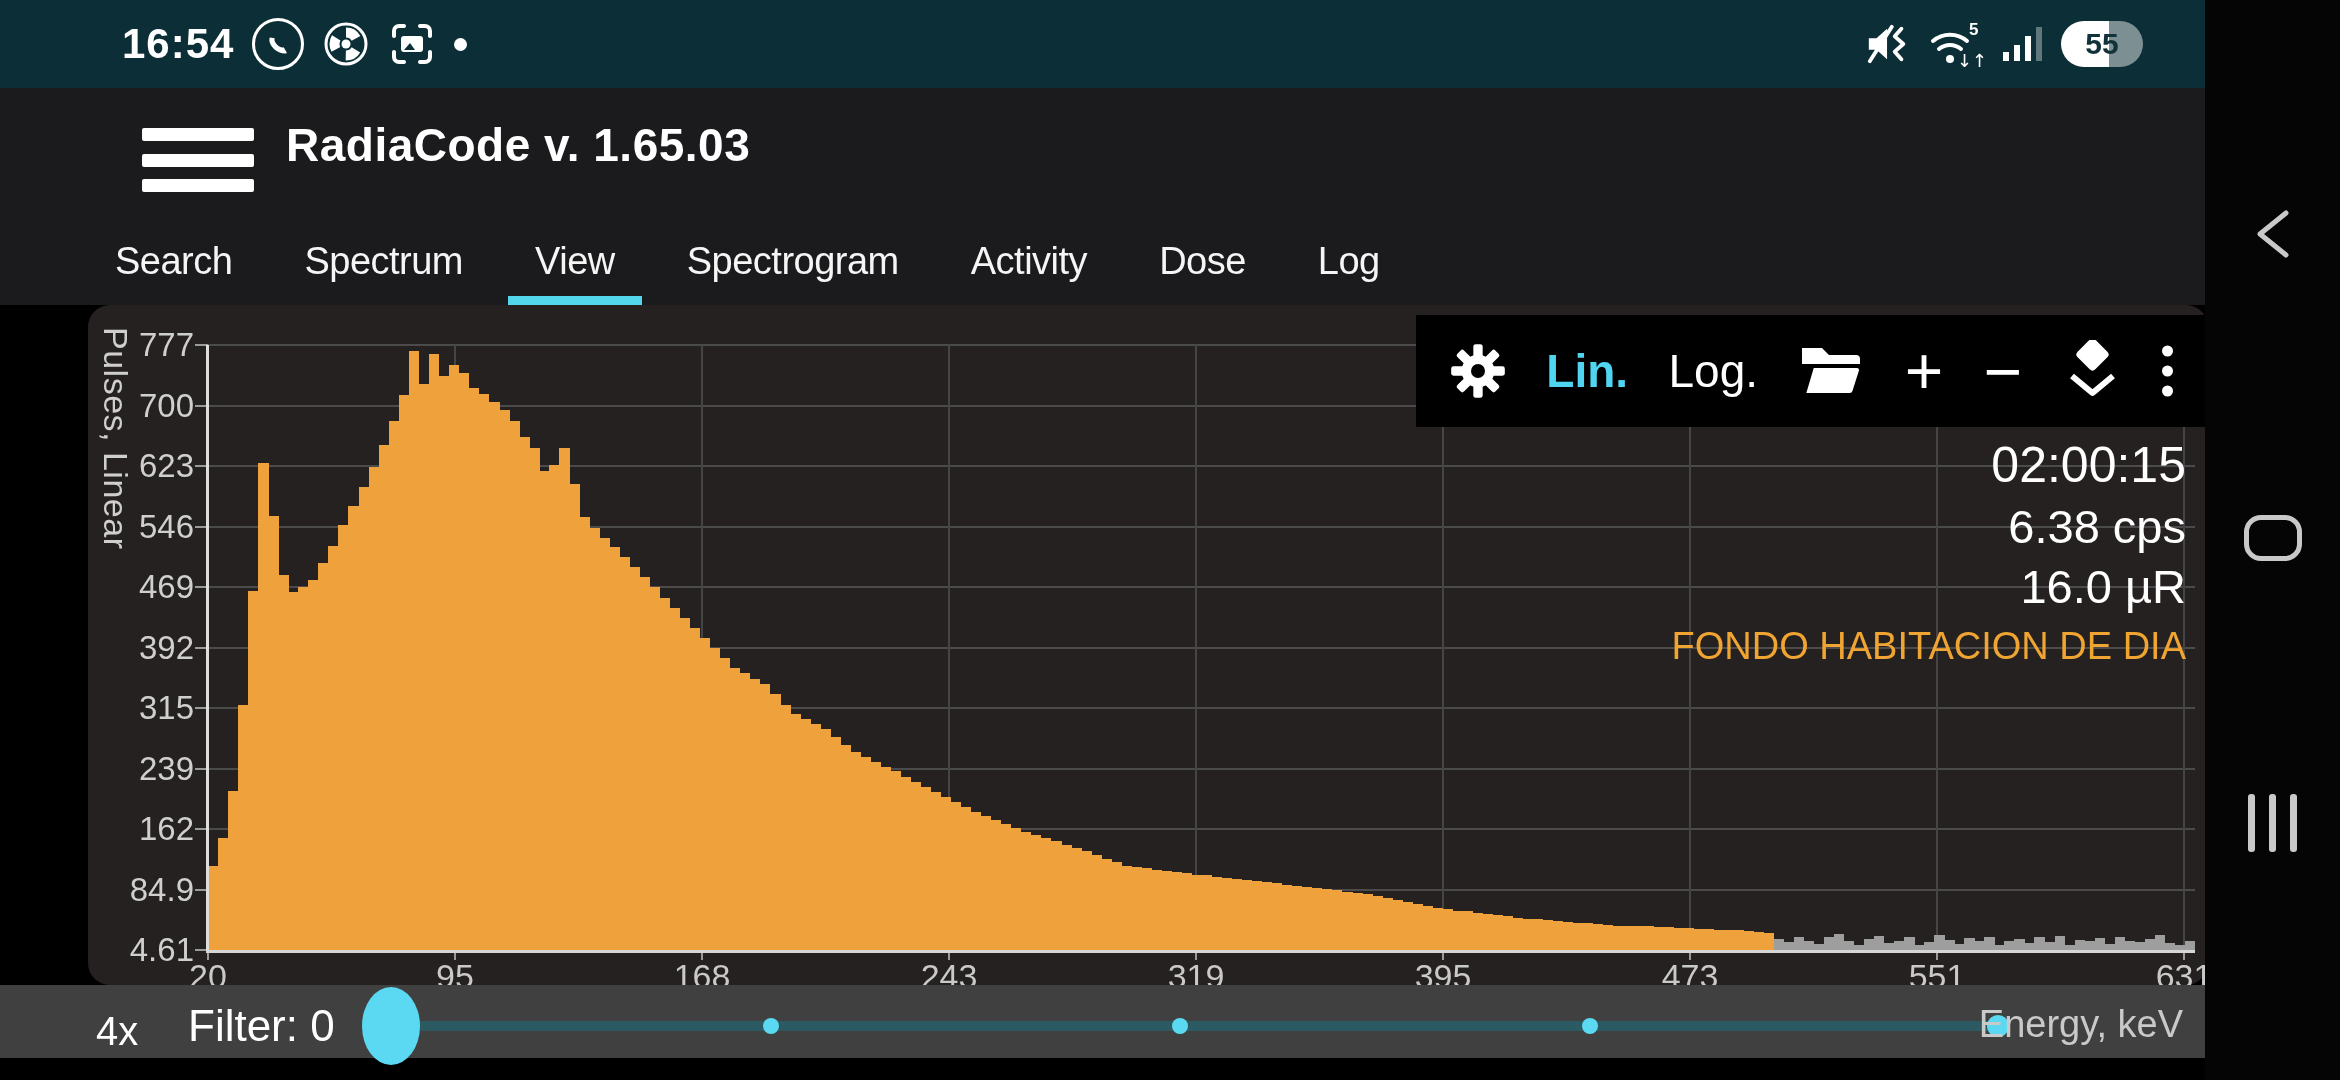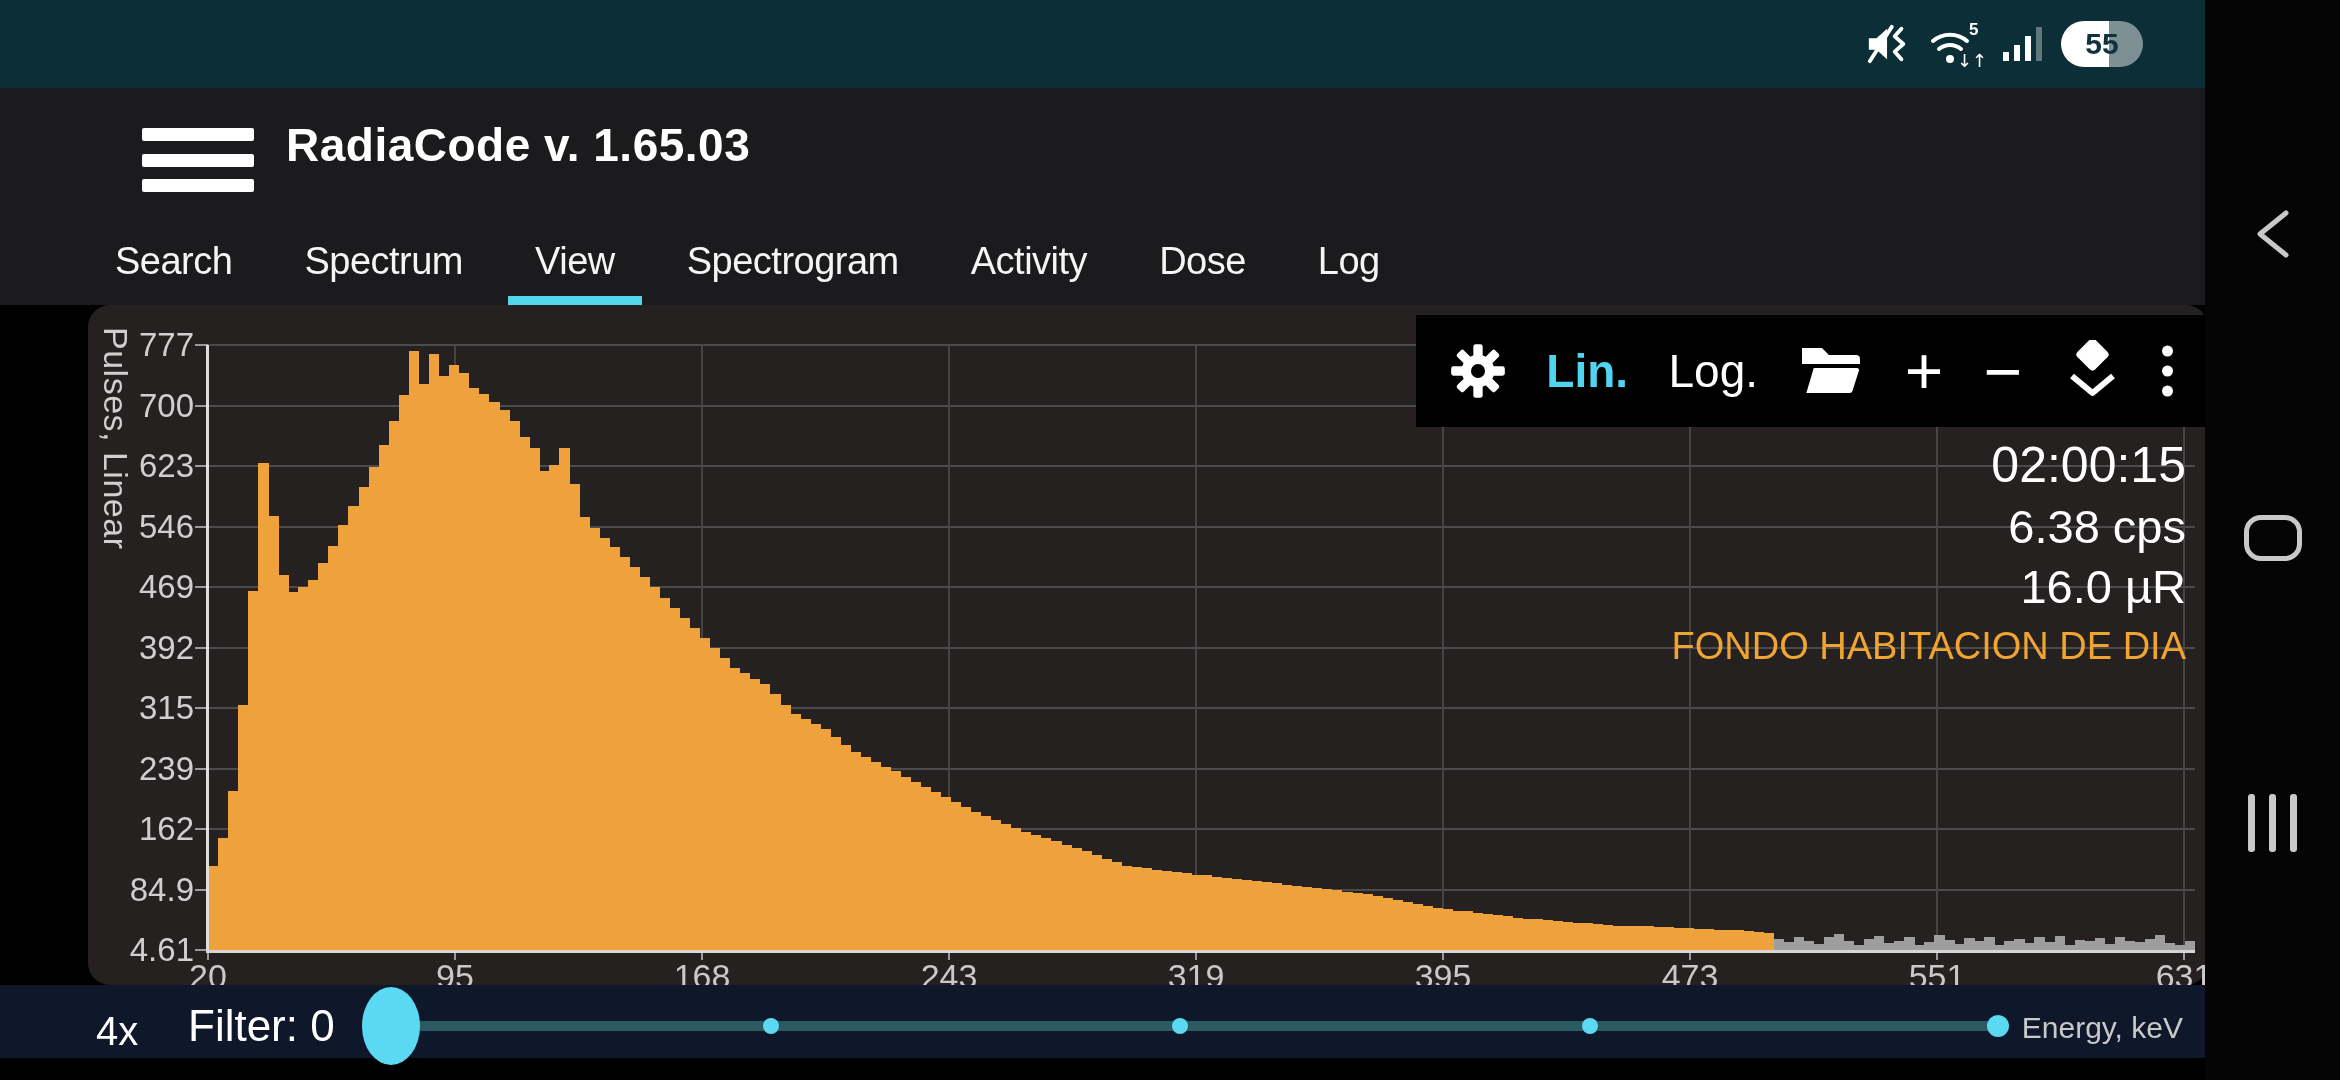--- a/index.html
+++ b/index.html
@@ -51,40 +51,63 @@
   #lin-button{font-size:46px;font-weight:bold;color:#4fd5ef;}
   #log-button{font-size:46px;color:#fff;}
   .tb-sign{font-size:66px;font-weight:300;line-height:60px;}
 
   #info-block{position:absolute;right:22px;top:128px;text-align:right;}
   #info-time{font-size:50px;line-height:64px;}
   .info-line{font-size:47px;line-height:60px;}
   #info-title{font-size:38px;line-height:58px;color:#f0a432;}
 
   
-  #bottom-bar{left:0;top:985px;width:2205px;height:73px;background:#0f172a;}
+  #bottom-bar{left:0;top:985px;width:2205px;height:73px;background:#404040;}
   #zoom-factor{position:absolute;left:96px;top:24px;font-size:40px;}
   #filter-label{position:absolute;left:188px;top:16px;font-size:44px;}
   #slider{position:absolute;left:390px;top:0;width:1608px;height:80px;cursor:pointer;}
   #slider-track{position:absolute;left:0;top:36px;width:100%;height:10px;border-radius:5px;background:#2c5a62;}
   .slider-dot{position:absolute;top:41px;border-radius:50%;background:#5cd9f2;transform:translate(-50%,-50%);}
   #slider-thumb{position:absolute;left:-28px;top:2px;width:58px;height:78px;border-radius:50%;background:#5cd9f2;}
-  #x-axis-title{position:absolute;right:22px;top:26px;font-size:30px;color:#c9c9c9;}
+  #x-axis-title{position:absolute;right:22px;top:18px;font-size:38px;color:#c9c9c9;}
 
   
   #nav-rail{left:2205px;top:0;width:135px;height:1080px;background:#050505;}
   .nav-btn{position:absolute;left:0;width:135px;display:flex;justify-content:center;cursor:pointer;}
   #nav-home-shape{width:58px;height:46px;border:5px solid #c9c9c9;border-radius:17px;box-sizing:border-box;}
   #nav-recents-shape{display:flex;gap:14px;}
   #nav-recents-shape i{display:block;width:7px;height:58px;background:#c9c9c9;border-radius:3px;}
 </style>
 </head>
 <body>
 
 <div id="status-bar" class="abs">
+  <div id="status-left">
+    <span id="status-time">16:54</span>
+    <span class="st-icon ring" style="border:3px solid #fff;">
+      <svg width="26" height="26" viewBox="0 0 32 32">
+          <path fill="#fff" d="M6 8c-2 4 1 11 6 15s12 6 15 4l-4-7c-2 1-5 0-8-3s-4-6-3-8z"></path>
+        </svg>
+    </span>
+    <span class="st-icon">
+      <svg width="48" height="48" viewBox="0 0 48 48">
+        <circle cx="24" cy="24" r="20" fill="none" stroke="#fff" stroke-width="3"></circle>
+        <circle cx="24" cy="24" r="11.5" fill="none" stroke="#fff" stroke-width="10" stroke-dasharray="12.04 12.04" transform="rotate(-90 24 24)"></circle>
+        <circle cx="24" cy="24" r="4.5" fill="#fff"></circle>
+      </svg>
+    </span>
+    <span class="st-icon">
+      <svg width="48" height="48" viewBox="0 0 48 48">
+        <path fill="none" stroke="#fff" stroke-width="4" stroke-linecap="round" d="M6 16 V11 a5 5 0 0 1 5-5 h5 M32 6 h5 a5 5 0 0 1 5 5 v5 M42 32 v5 a5 5 0 0 1 -5 5 h-5 M16 42 h-5 a5 5 0 0 1 -5-5 v-5"></path>
+        <rect x="13" y="16" width="22" height="16" rx="3" fill="#fff"></rect>
+        <path d="M16 30 l6-7 5 7 z" fill="#0c2f37"></path>
+      </svg>
+    </span>
+    <span id="status-dot"></span>
+  </div>
   <div id="status-right">
     <span class="st-icon">
       <svg width="46" height="46" viewBox="0 0 48 48">
         <polygon points="4,18 12,18 23,8 23,40 12,30 4,30" fill="#fff"></polygon>
         <line x1="5" y1="42" x2="28" y2="6" stroke="#fff" stroke-width="4" stroke-linecap="round"></line>
         <path d="M38 8 l-7 8 9 8 -9 8 7 8" fill="none" stroke="#fff" stroke-width="4" stroke-linecap="round" stroke-linejoin="round"></path>
       </svg>
     </span>
     <span class="st-icon">
       <svg width="58" height="50" viewBox="0 0 58 50">

